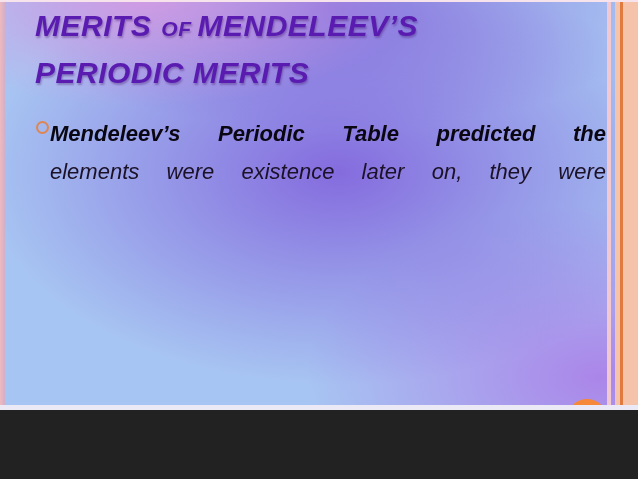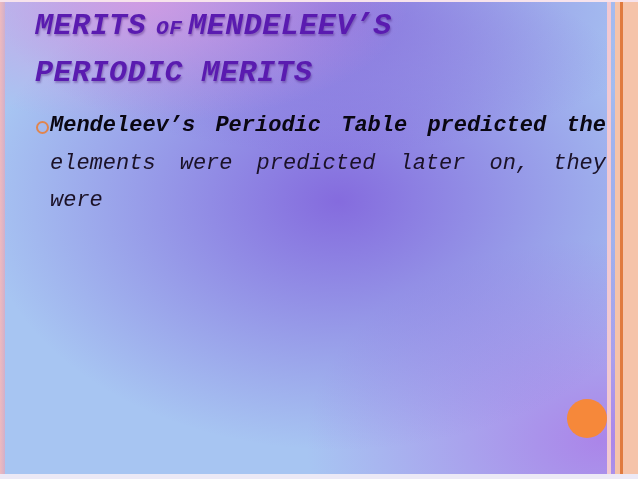--- a/index.html
+++ b/index.html
@@ -1,20 +1,20 @@
 <!DOCTYPE html>
 <html style="--title-color: #5a1bb0; --body-bold: #0a0712; --body-regular: #1b1228; --bullet-color: #e0854f; --circle-color: #f6883a;"><head>
 <meta charset="utf-8">
 <style>
   html,body{margin:0;padding:0;background:#222;}
   .slide{
     position:relative;
-    width:638px;height:479px;
+    width:638px;height:410px;
     overflow:hidden;
-    font-family:Liberation Mono, monospace;
+    font-family:Liberation Sans, sans-serif;
     background-color:#a7c5f2;
     background-image:
       radial-gradient(ellipse 42% 26% at 22% 0%, rgba(216,154,226,0.85), rgba(216,154,226,0) 100%),
       radial-gradient(ellipse 52% 30% at 52% 2%, rgba(128,88,214,0.65), rgba(128,88,214,0) 100%),
       radial-gradient(ellipse 56% 52% at 53% 42%, rgba(123,82,216,0.78), rgba(123,82,216,0) 100%),
       radial-gradient(ellipse 46% 42% at 94% 92%, rgba(172,112,230,0.75), rgba(172,112,230,0) 100%);
   }
   
   .edge-left{
     position:absolute;left:0;top:0;bottom:0;width:5px;z-index:4;
@@ -47,21 +47,21 @@
     font-style:italic;font-weight:bold;
     font-size:30px;line-height:44px;letter-spacing:0.5px;
     text-shadow:1px 2px 2px rgba(60,20,110,0.35);
   }
   .title .of{
     font-size:21px;
     margin:0 6px 0 10px;
   }
   
   .body-text{
-    position:absolute;left:50px;top:107px;width:556px;z-index:2;
+    position:absolute;left:50px;top:115px;width:556px;z-index:2;
     font-style:italic;
     font-size:22px;
   }
   .body-line{
     height:37.5px;line-height:37.5px;
     text-align:justify;text-align-last:justify;
     white-space:normal;
   }
   .body-line.last{text-align-last:left;}
   .seg-bold{font-weight:bold;color:var(--body-bold,#0a0712);}
@@ -96,18 +96,18 @@
     <div>
       <span>MERITS</span><span class="of">OF</span><span>MENDELEEV’S</span>
     </div>
     <div>PERIODIC MERITS</div>
   </div>
 
   <div class="bullet-ring"></div>
 
   <div class="body-text">
       <div class="body-line"><span class="seg-bold">Mendeleev’s Periodic Table predicted the</span></div>
-      <div class="body-line"><span class="seg-regular">elements were predicted later on, they were</span></div>
+      <div class="body-line"><span class="seg-regular">elements were existence later on, they were</span></div>
     </div>
 
   <div class="accent-circle"></div>
 
 </div>
 
 </body></html>

